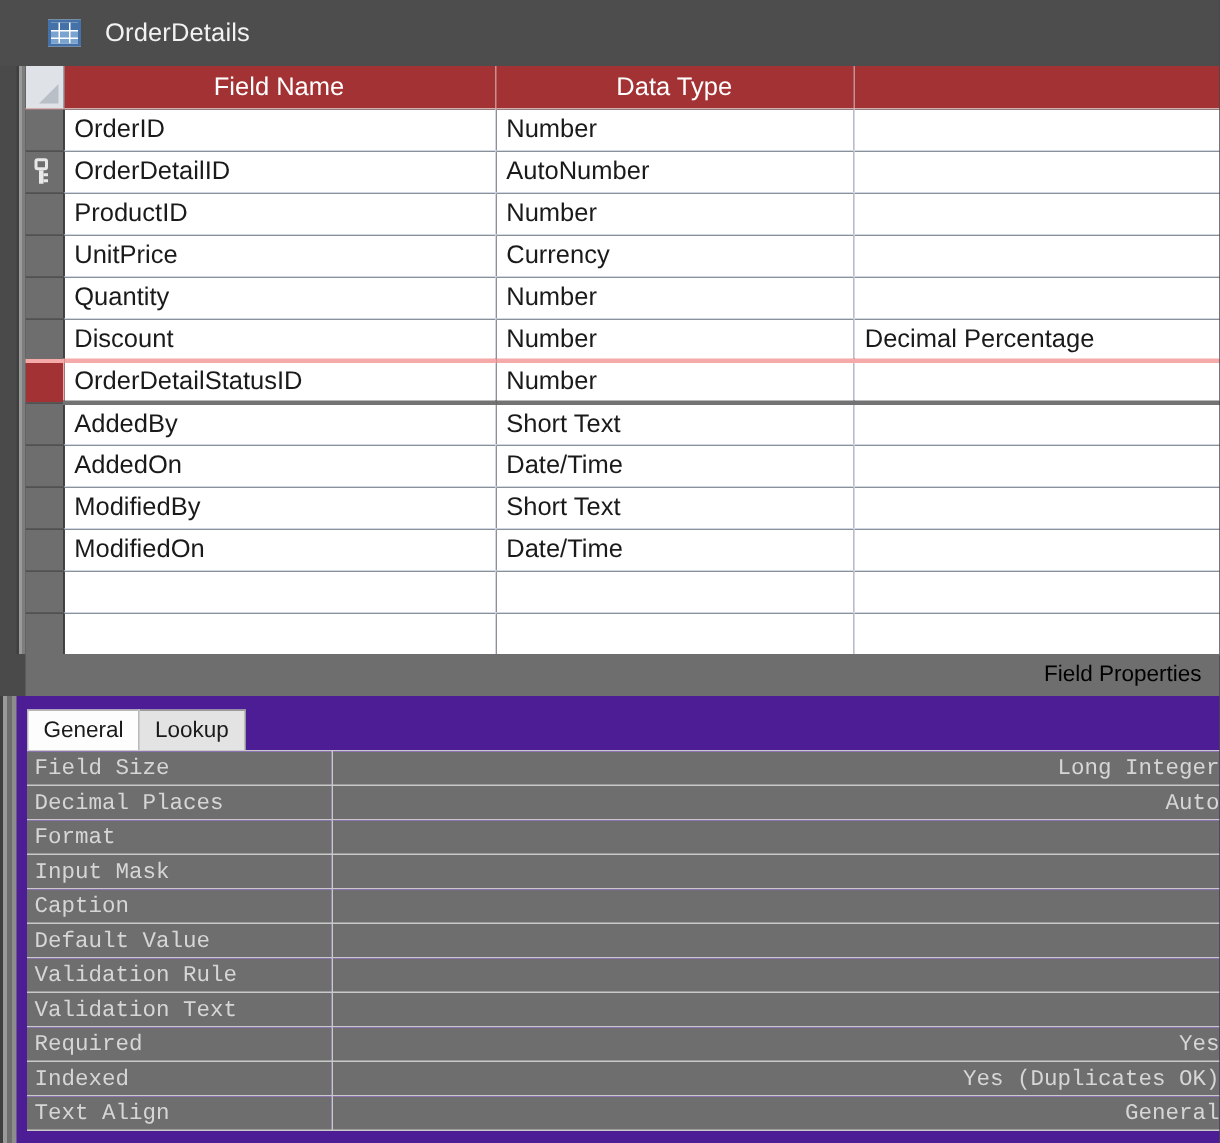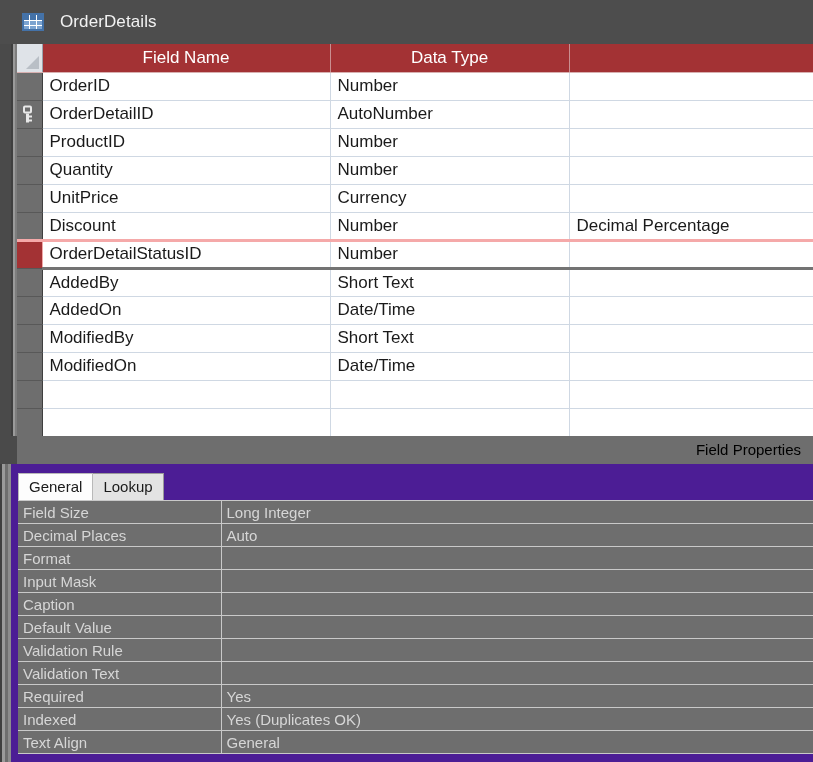--- a/index.html
+++ b/index.html
@@ -20,21 +20,21 @@
   }
 
   
   .titlebar {
     position: absolute;
     left: 0; top: 0;
     width: 813px; height: 44px;
     background: #4d4d4d;
     display: flex;
     align-items: center;
-    padding-left: 22px;
+    padding-left: 32px;
   }
   .tbl-icon {
     width: 22px; height: 18px;
     background: #ffffff;
     border: 2px solid #4472a8;
     display: grid;
     grid-template-columns: 1fr 1fr 1fr;
     grid-template-rows: 5px 1fr 1fr;
     gap: 1px;
     flex: 0 0 auto;
@@ -203,36 +203,37 @@
     margin-right: -1px;
   }
   .tab.active { background: #fdfdfd; border-color: #b9b9b9; z-index: 2; }
 
   .props {
     position: absolute;
     left: 18px; top: 36px;
     width: 795px;
     border-collapse: collapse;
     table-layout: fixed;
+    font-family: Liberation Mono, monospace;
   }
   .props col.c-lab { width: 203px; }
   .props col.c-val { width: 592px; }
   .props td {
     height: 23px;
     background: #6e6e6e;
     color: #d6d6d6;
     font-size: 15px;
     padding-left: 5px;
     border-bottom: 1px solid #c9c9c9;
     border-right: 1px solid #c9c9c9;
     border-top: 1px solid #8c8c8c;
     white-space: nowrap;
     overflow: hidden;
   }
-  .props td.val { border-right: none; }
+  .props td.val { border-right: none; text-align: right; }
   .props tr:first-child td { border-top: 1px solid #c9c9c9; }
 </style>
 </head>
 <body>
 
 <div id="app">
 
   <div class="titlebar">
     <span class="tbl-icon">
       <i class="hdr"></i>
@@ -288,28 +289,28 @@
             <td class="desc"></td>
           </tr>
           <tr>
             <td class="sel"></td>
             <td>ProductID</td>
             <td>Number</td>
             <td class="desc"></td>
           </tr>
           <tr>
             <td class="sel"></td>
+            <td>UnitPrice</td>
+            <td>Currency</td>
+            <td class="desc"></td>
+          </tr>
+          <tr>
+            <td class="sel"></td>
             <td>Quantity</td>
             <td>Number</td>
-            <td class="desc"></td>
-          </tr>
-          <tr>
-            <td class="sel"></td>
-            <td>UnitPrice</td>
-            <td>Currency</td>
             <td class="desc"></td>
           </tr>
           <tr>
             <td class="sel"></td>
             <td>Discount</td>
             <td>Number</td>
             <td class="desc">Decimal Percentage</td>
           </tr>
           <tr class="active">
             <td class="sel"></td>

